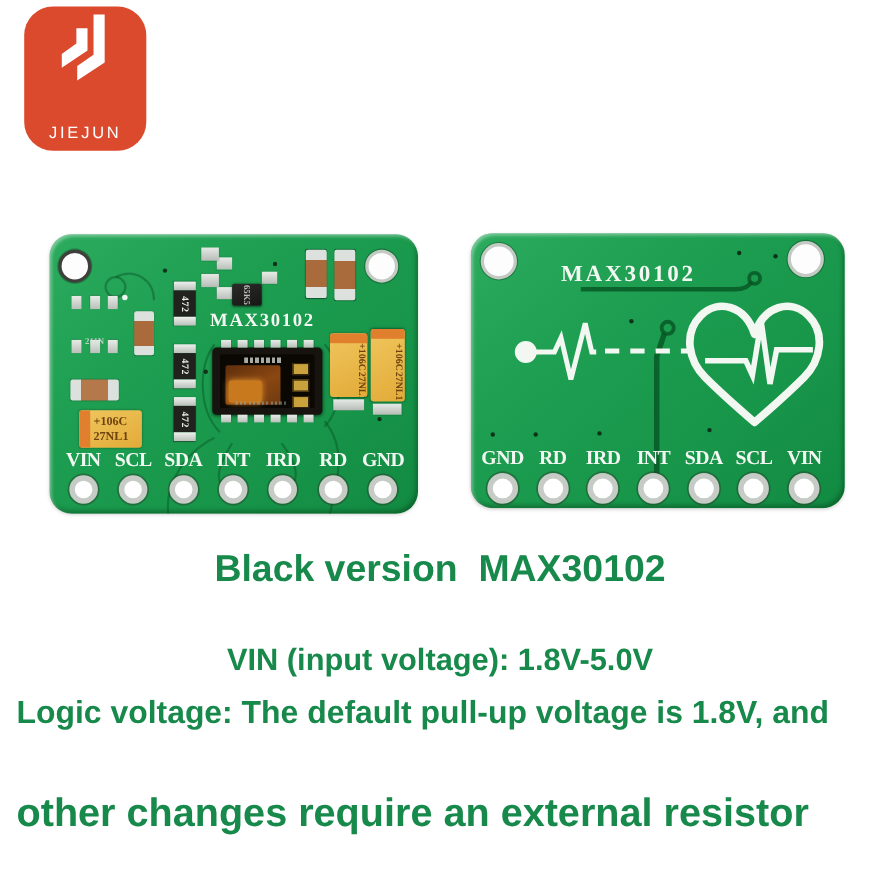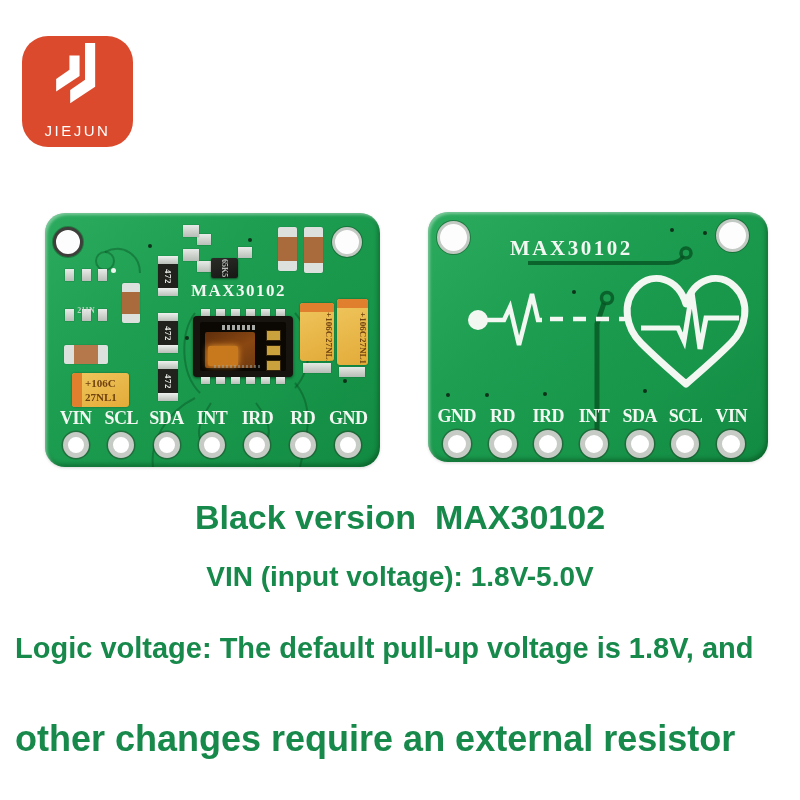--- a/index.html
+++ b/index.html
@@ -1,19 +1,19 @@
 <!DOCTYPE html>
 <html><head>
 <meta charset="utf-8">
 <style>
   html,body{margin:0;padding:0;background:#fff;}
   .stage{position:relative;width:800px;height:800px;background:#ffffff;overflow:hidden;
          font-family:"Liberation Sans",sans-serif;}
   
-  .logo{position:absolute;left:22px;top:36px;width:111px;height:111px;border-radius:26px;}
+  .logo{position:absolute;left:22px;top:6px;width:111px;height:131px;border-radius:26px;}
   .logo-mark{position:absolute;left:17px;top:4px;width:78px;height:78px;}
   .logo-text{position:absolute;left:0;right:0;bottom:8px;text-align:center;color:#fff;
              font-size:15px;letter-spacing:2.5px;font-weight:400;}
   
   .board{position:absolute;border-radius:20px;
          background:linear-gradient(140deg,#2cab5e 0%,#1d9e51 35%,#15914699 70%,#128a42 100%),#1b9c4f;
          box-shadow:inset 2px 2px 3px rgba(255,255,255,.38), inset -2px -3px 4px rgba(0,40,10,.35),
                     0 1px 3px rgba(0,0,0,.15);font-family:Liberation Serif, serif;}
   .board-front{left:45px;top:213px;width:335px;height:254px;}
   .board-back{left:428px;top:212px;width:340px;height:250px;}
@@ -71,21 +71,21 @@
   .sensor-marks{position:absolute;left:22px;top:3px;width:34px;height:5px;
                 background:repeating-linear-gradient(90deg,#cfd3cf 0 3px,transparent 3px 5px);opacity:.8;}
   .sensor-marks2{position:absolute;left:14px;bottom:3px;width:46px;height:3px;
                 background:repeating-linear-gradient(90deg,#9aa 0 2px,transparent 2px 4px);opacity:.5;}
   .goldcol{position:absolute;right:5px;top:8px;display:flex;flex-direction:column;gap:4px;}
   .goldsq{width:13px;height:9px;background:#c9a23e;border:1px solid #33240c;}
   
   .caption{position:absolute;font-weight:bold;white-space:pre;}
   .cap-center{left:0;right:0;text-align:center;}
   .cap-title{top:498px;font-size:34px;}
-  .cap-sub{top:561px;font-size:28px;}
+  .cap-sub{top:584px;font-size:28px;}
   .cap-note1{left:15px;top:632px;font-size:29px;}
   .cap-note2{left:15px;top:718px;font-size:36px;}
   .wdot{position:absolute;width:5px;height:5px;border-radius:50%;background:#eef4ee;}
   .sld{position:absolute;background:linear-gradient(#e6eae6,#b6bcb6);box-shadow:0 0 1px rgba(0,0,0,.4);}
 </style>
 </head>
 <body>
 
 <div class="stage">
 

